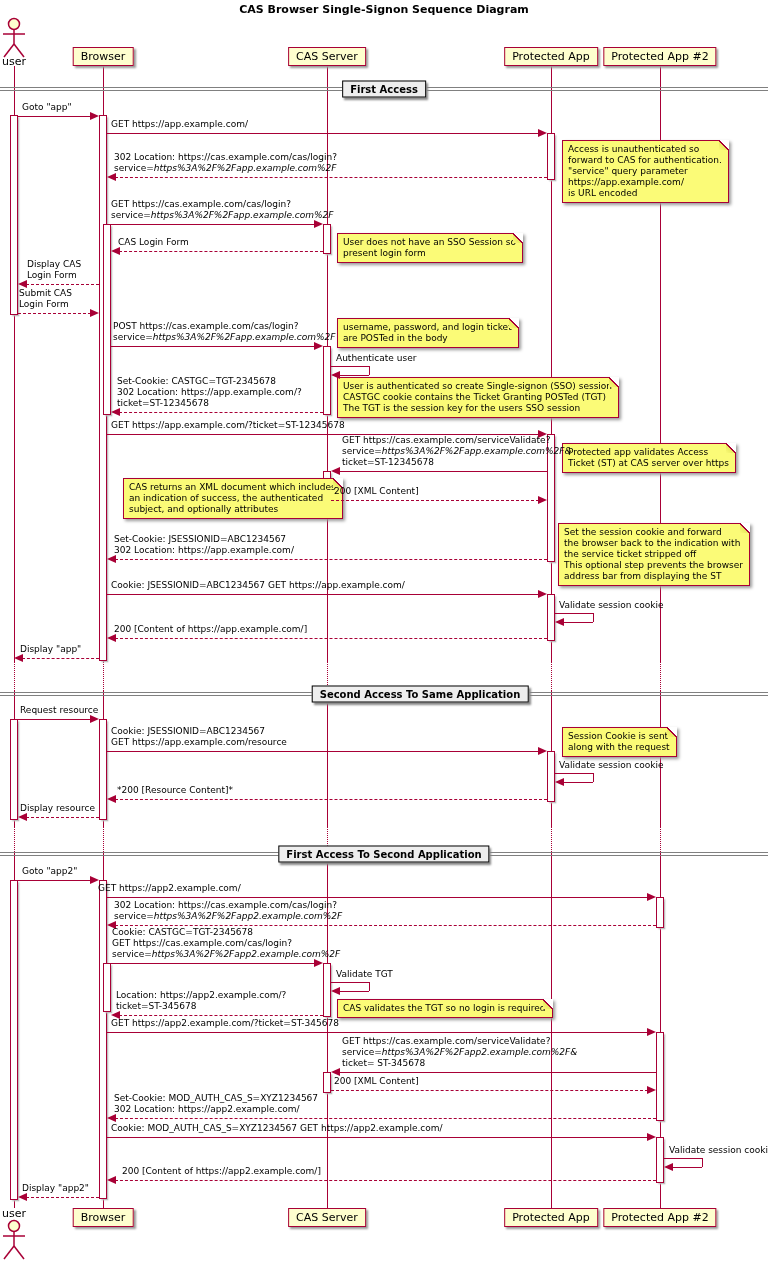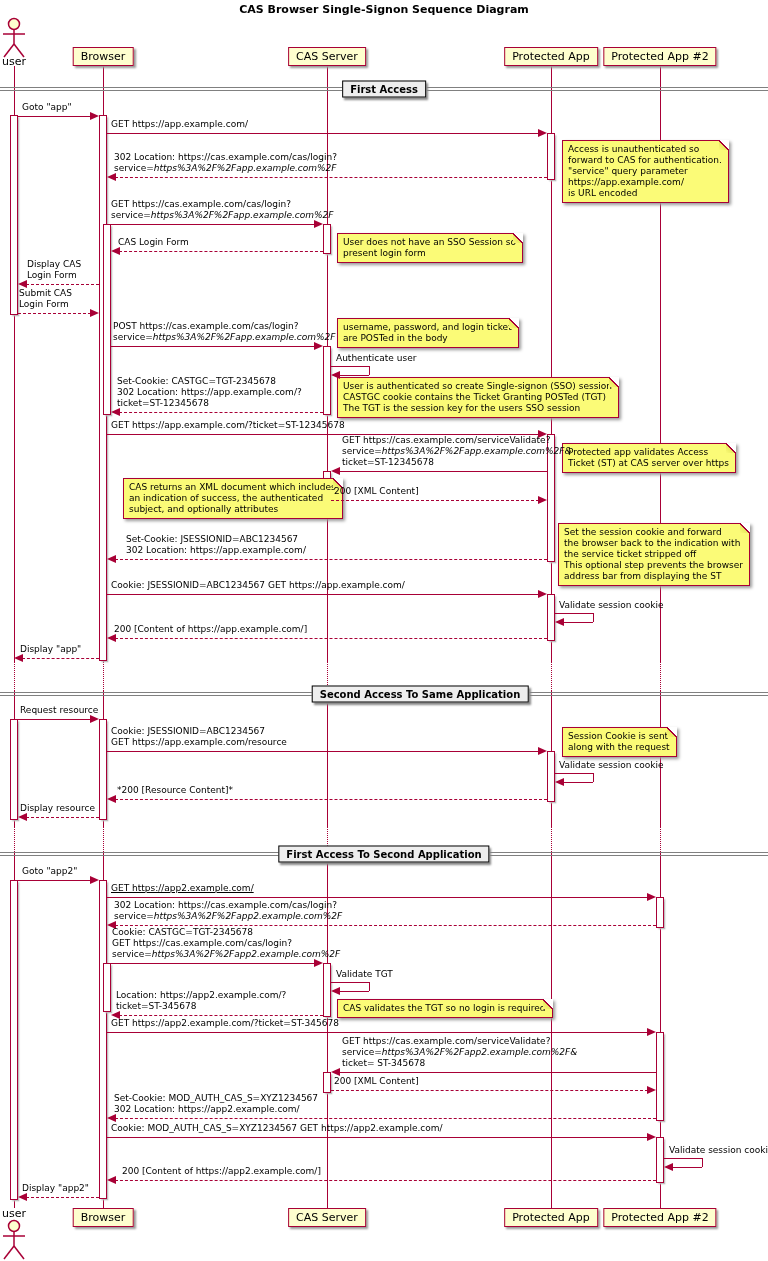--- a/index.html
+++ b/index.html
@@ -240,21 +240,21 @@
         <div><span>service=</span><i>https%3A%2F%2Fapp.example.com%2F&amp;</i></div>
         <div><span>ticket=ST-12345678</span></div>
       </div>
       <div class="mline" style="left: 339px; top: 471px; width: 208px;"></div>
       <div class="ahead l" style="left: 331px; top: 467px;"></div>
       <div class="mlabel" style="left: 334px; top: 486px;">
         <div><span>200 [XML Content]</span></div>
       </div>
       <div class="mline dashed" style="left: 331px; top: 500px; width: 208px;"></div>
       <div class="ahead r" style="left: 538px; top: 496px;"></div>
-      <div class="mlabel" style="left: 114px; top: 534px; margin-left: 12px;">
+      <div class="mlabel" style="left: 114px; top: 534px;">
         <div><span>Set-Cookie: JSESSIONID=ABC1234567</span></div>
         <div><span>302 Location: https://app.example.com/</span></div>
       </div>
       <div class="mline dashed" style="left: 115px; top: 559px; width: 432px;"></div>
       <div class="ahead l" style="left: 107px; top: 555px;"></div>
       <div class="mlabel" style="left: 111px; top: 580px;">
         <div><span>Cookie: JSESSIONID=ABC1234567 GET https://app.example.com/</span></div>
       </div>
       <div class="mline" style="left: 107px; top: 594px; width: 432px;"></div>
       <div class="ahead r" style="left: 538px; top: 590px;"></div>
@@ -301,21 +301,21 @@
       <div class="mlabel" style="left: 20px; top: 803px;">
         <div><span>Display resource</span></div>
       </div>
       <div class="mline dashed" style="left: 26px; top: 817px; width: 73px;"></div>
       <div class="ahead l" style="left: 18px; top: 813px;"></div>
       <div class="mlabel" style="left: 22px; top: 866px;">
         <div><span>Goto "app2"</span></div>
       </div>
       <div class="mline" style="left: 18px; top: 880px; width: 73px;"></div>
       <div class="ahead r" style="left: 90px; top: 876px;"></div>
-      <div class="mlabel" style="left: 111px; top: 883px; text-decoration: underline;">
+      <div class="mlabel" style="left: 98px; top: 883px;">
         <div><span>GET https://app2.example.com/</span></div>
       </div>
       <div class="mline" style="left: 107px; top: 897px; width: 541px;"></div>
       <div class="ahead r" style="left: 647px; top: 893px;"></div>
       <div class="mlabel" style="left: 114px; top: 900px;">
         <div><span>302 Location: https://cas.example.com/cas/login?</span></div>
         <div><span>service=</span><i>https%3A%2F%2Fapp2.example.com%2F</i></div>
       </div>
       <div class="mline dashed" style="left: 115px; top: 925px; width: 541px;"></div>
       <div class="ahead l" style="left: 107px; top: 921px;"></div>

